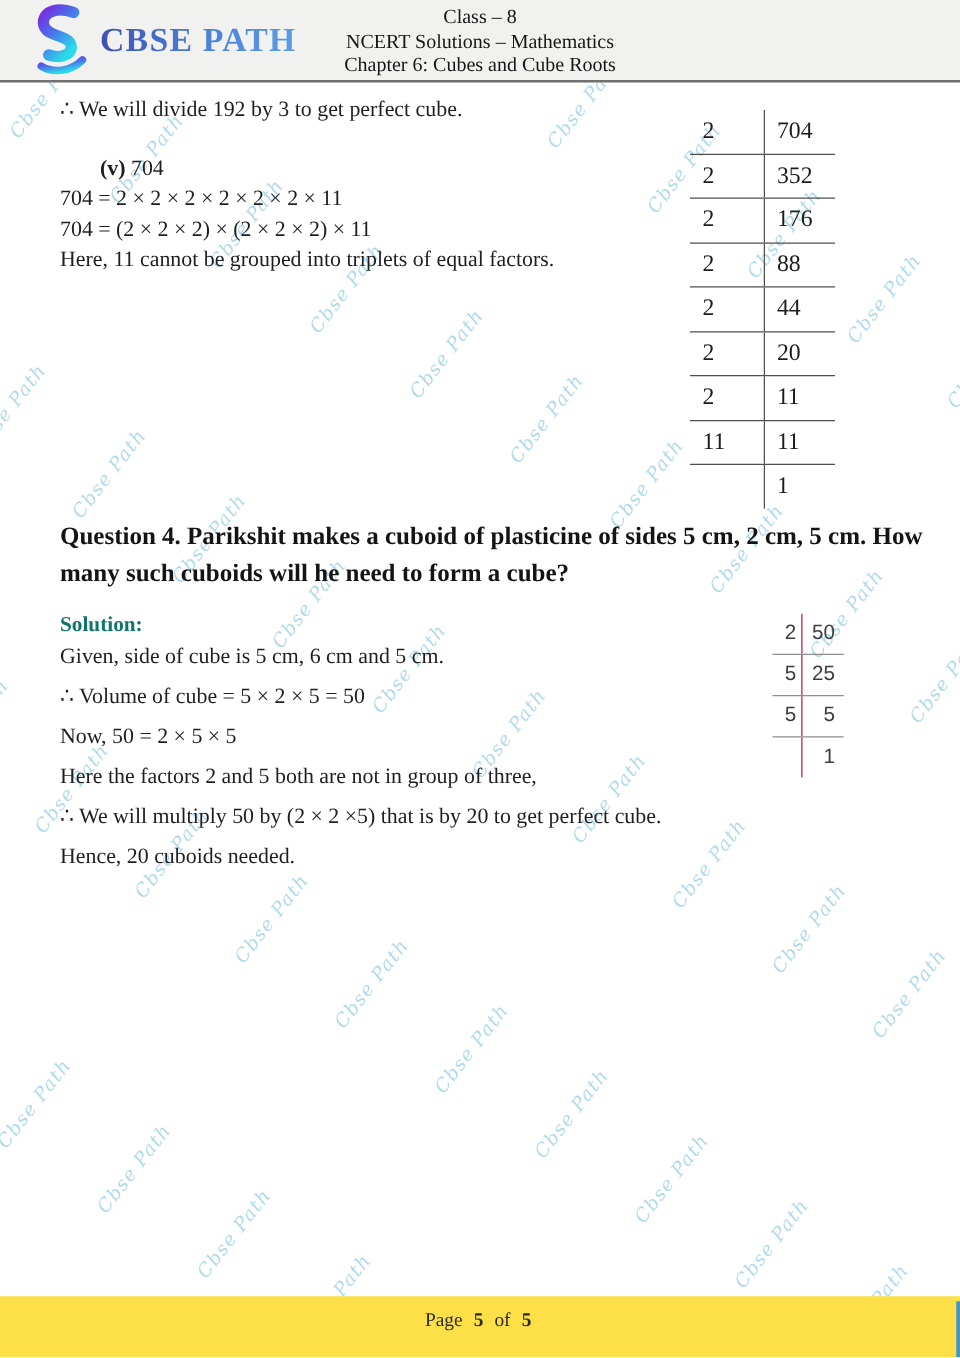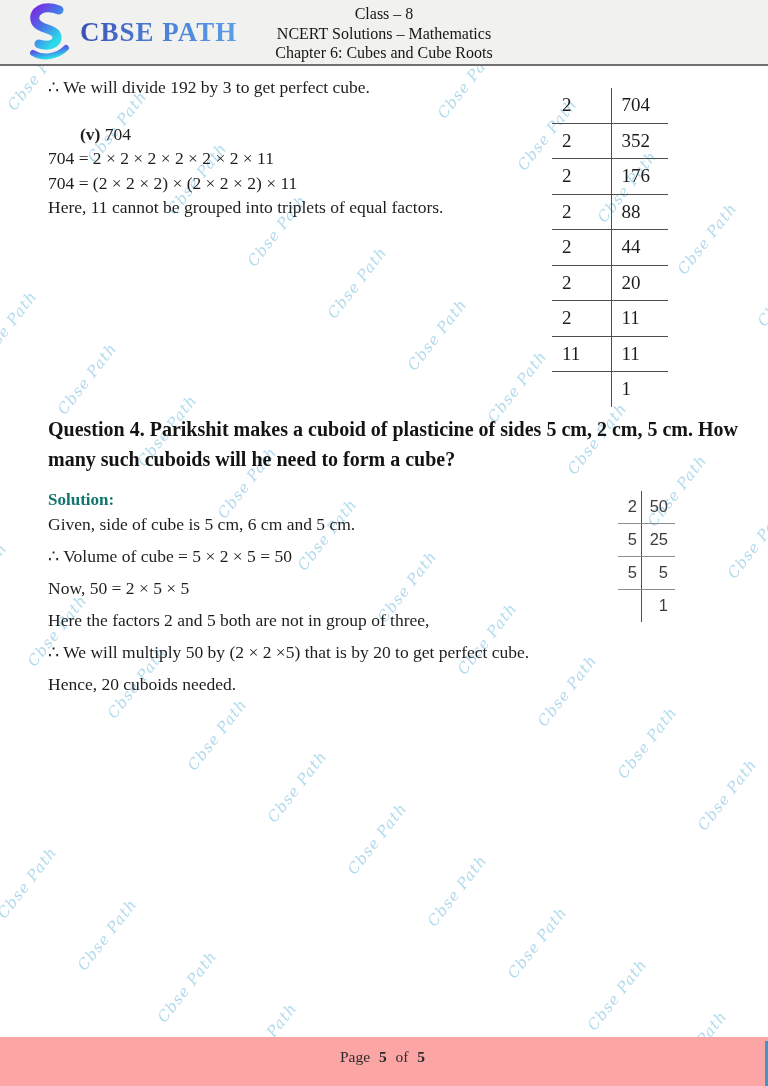--- a/index.html
+++ b/index.html
@@ -36,21 +36,21 @@
   .t704 .tc{display:block;font-size:19px;line-height:33px;color:#1c1c1c;}
   .t704 .tc.div{width:48.5px;padding-left:10px;text-align:left;}
   .t704 .tc.quo{flex:1;border-left:1.6px solid #4f4f4f;padding-left:10px;text-align:left;}
   .t50{font-family:"Liberation Sans", sans-serif;}
   .t50 .trow{height:32px;border-bottom:1px solid #8d8d8d;}
   .t50 .trow.last{border-bottom:none;}
   .t50 .tc{display:block;font-size:16.5px;line-height:31px;color:#3d3d3d;}
   .t50 .tc.div{width:19px;padding-right:4px;text-align:right;}
   .t50 .tc.quo{flex:1;border-left:1px solid #be185d;padding-right:7px;text-align:right;}
   
-  .footer{position:absolute;left:0;right:0;top:1037px;height:49px;background:#fca5a5;z-index:2;
+  .footer{position:absolute;left:0;right:0;top:1037px;height:49px;background:#fde047;z-index:2;
           text-align:center;font-size:15.5px;color:#2b2b2b;}
   .footer .inner{padding-top:11px;}
   .footer .num{font-weight:bold;margin:0 4px;}
   .footer .word{margin:0 1px;}
   .scroll-strip{position:absolute;right:0;top:1041px;width:3px;height:45px;background:#3f96c9;z-index:3;}
 </style>
 </head>
 <body>
 
 <div class="page">

